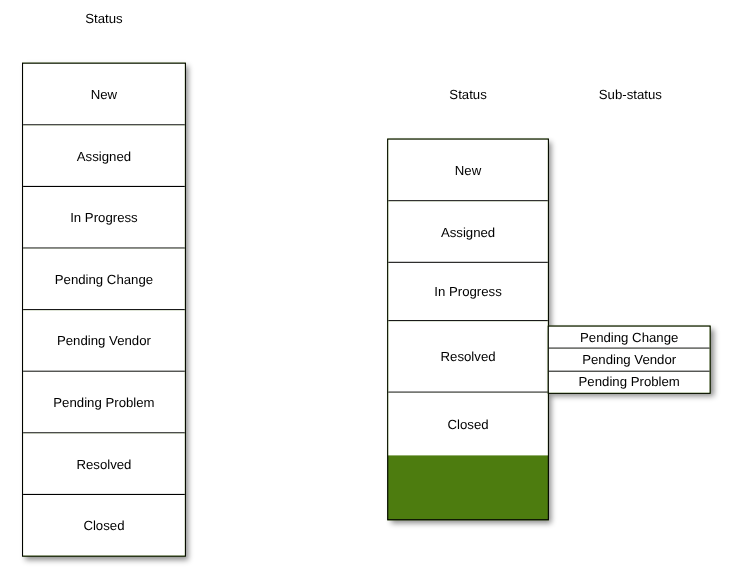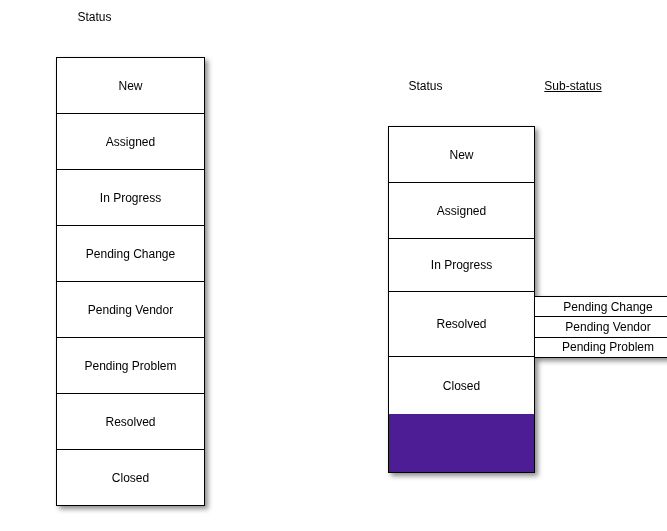--- a/index.html
+++ b/index.html
@@ -19,31 +19,30 @@
   .col-label {
     position: absolute;
     font-size: 12px;
     line-height: 14px;
     text-align: center;
     color: #000000;
     white-space: nowrap;
   }
   .label-left-status  { left: 20px;  top: 10px; width: 149px; }
   .label-right-status { left: 352px; top: 79px; width: 147px; }
-  .label-sub-status   { left: 499px; top: 79px; width: 148px; text-decoration: underline; }
+  .label-sub-status   { left: 499px; top: 79px; width: 148px; }
 
   .box-table {
     position: absolute;
-    background: #4c1d95;
+    background: #4d7c0f;
     border: 1.5px solid #000000;
     box-shadow: 3px 3px 5px rgba(0,0,0,0.45);
     box-sizing: border-box;
     display: flex;
     flex-direction: column;
-    margin-left: 36px;
   }
   .box-table .row {
     display: flex;
     align-items: center;
     justify-content: center;
     border-bottom: 1.5px solid #000000;
     font-size: 12px;
     box-sizing: border-box;
     background: #ffffff;
     text-align: center;

